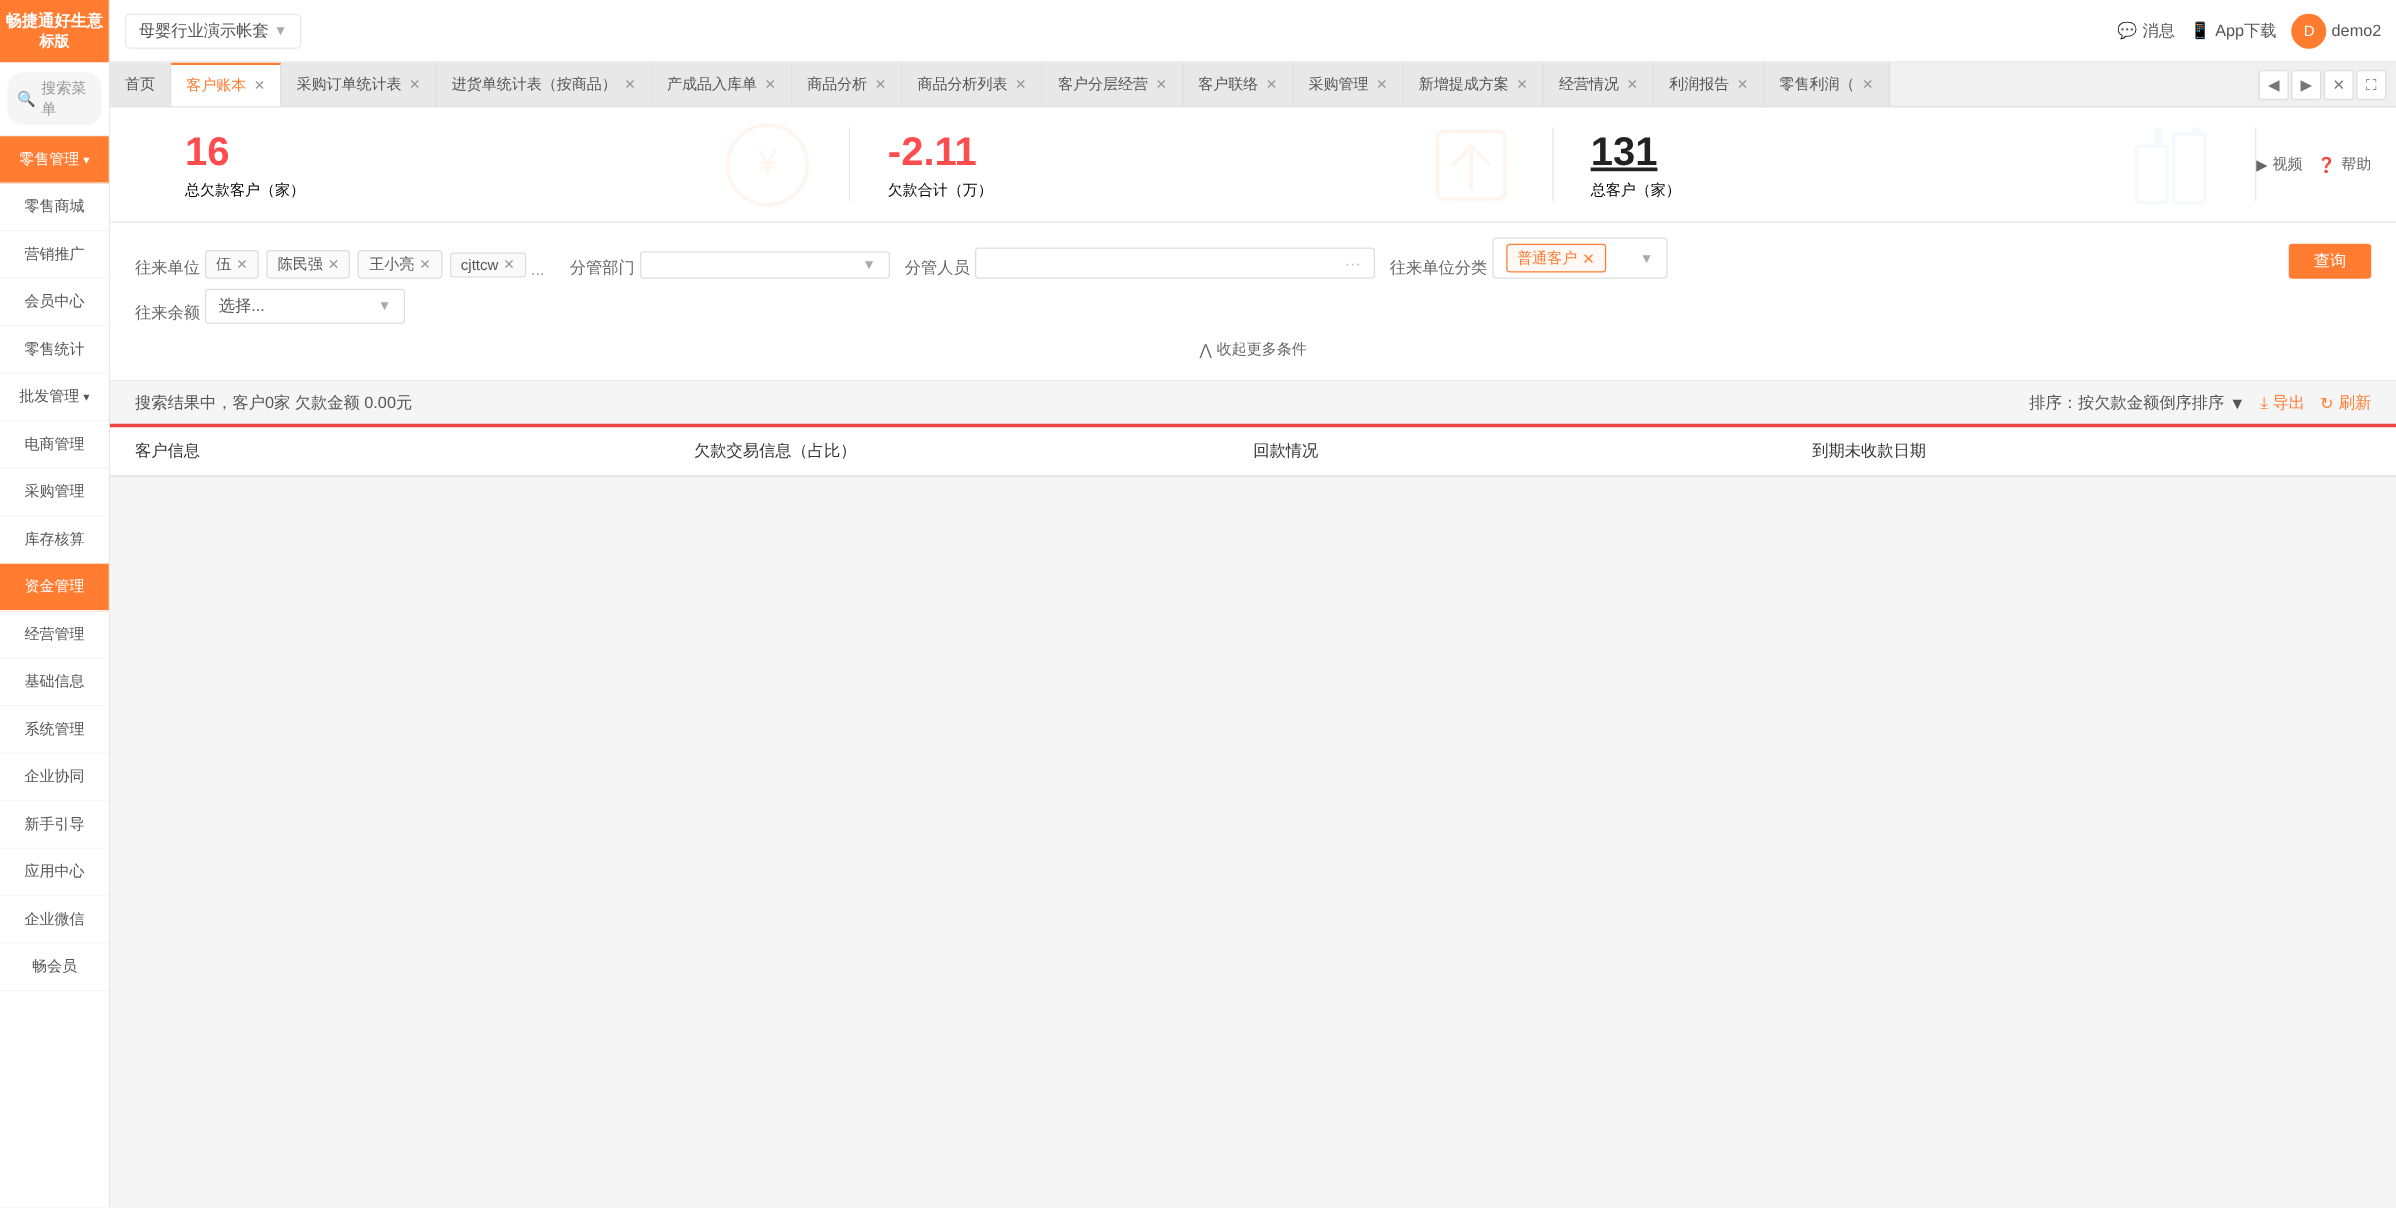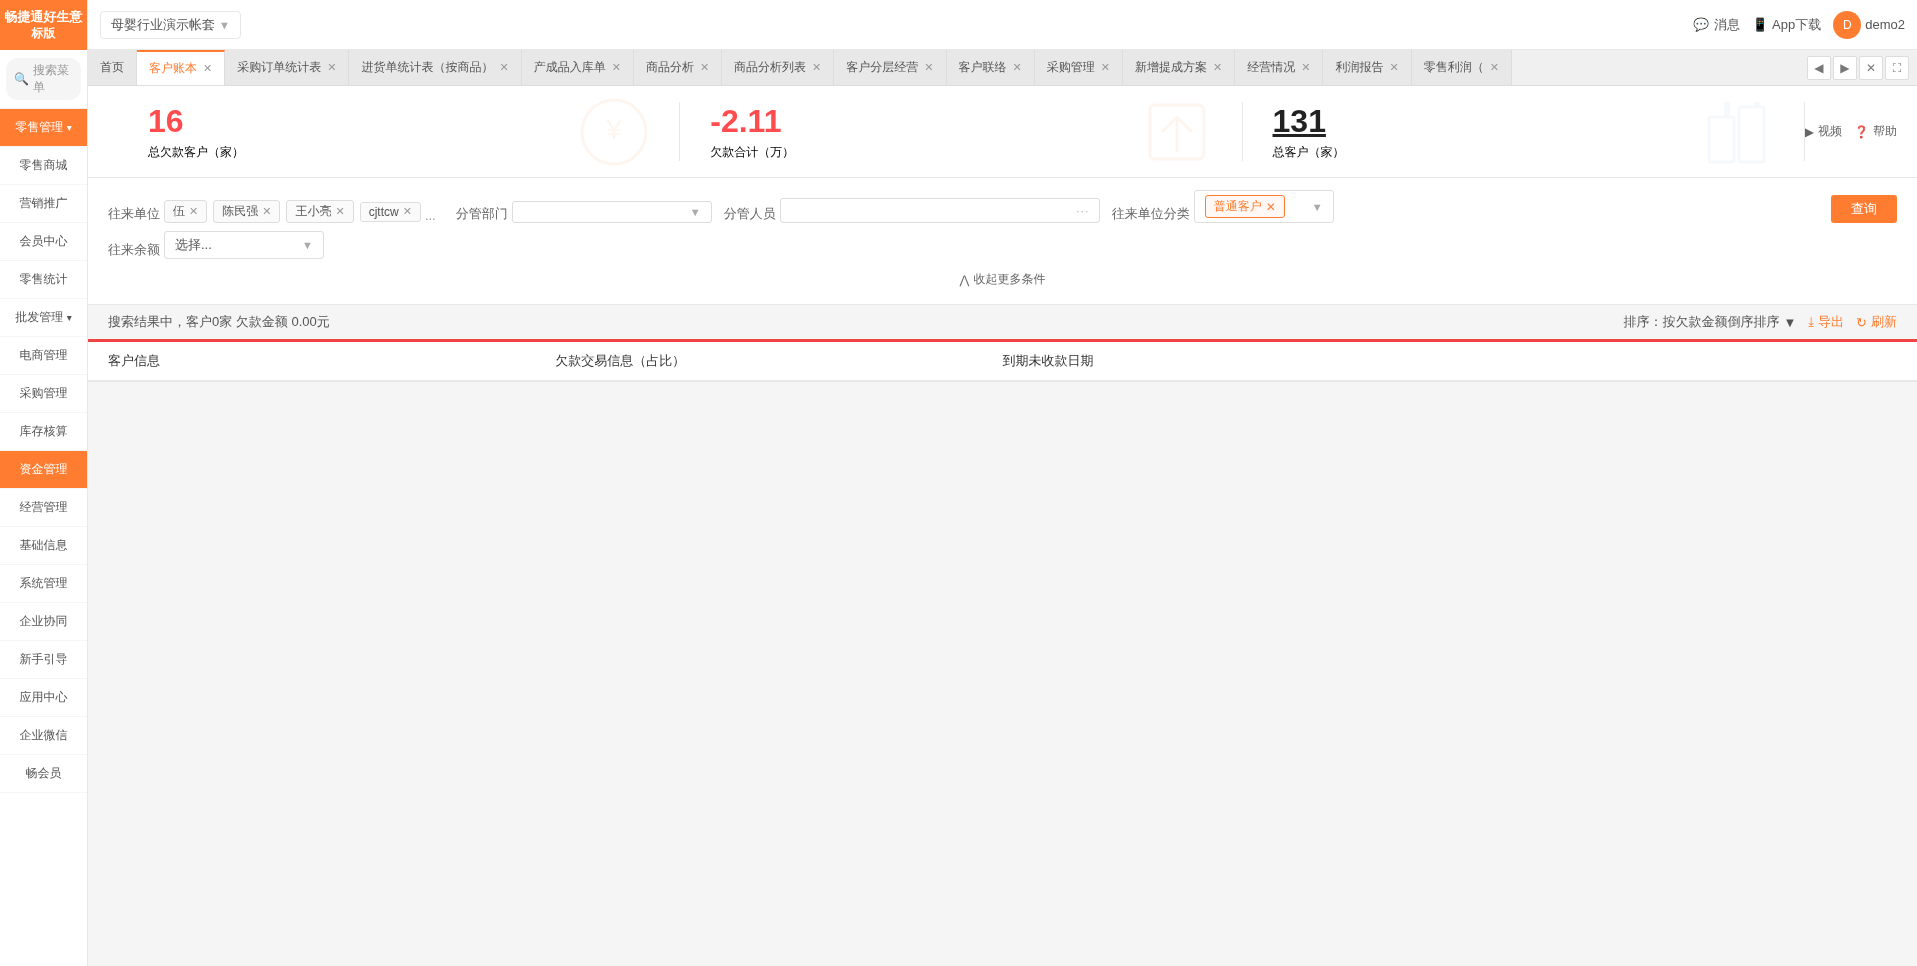--- a/index.html
+++ b/index.html
@@ -660,19 +660,20 @@
           <span>↻</span>
           <span>刷新</span>
         </div>
       </div>
     </div>
 
     <div class="data-table">
       <div class="table-header">
         <div class="table-header-cell">客户信息</div>
         <div class="table-header-cell">欠款交易信息（占比）</div>
+        <div class="table-header-cell">回款情况</div>
         <div class="table-header-cell">到期未收款日期</div>
       </div>
 
     </div>
 
   </div>
 </div>
 
 </body></html>

